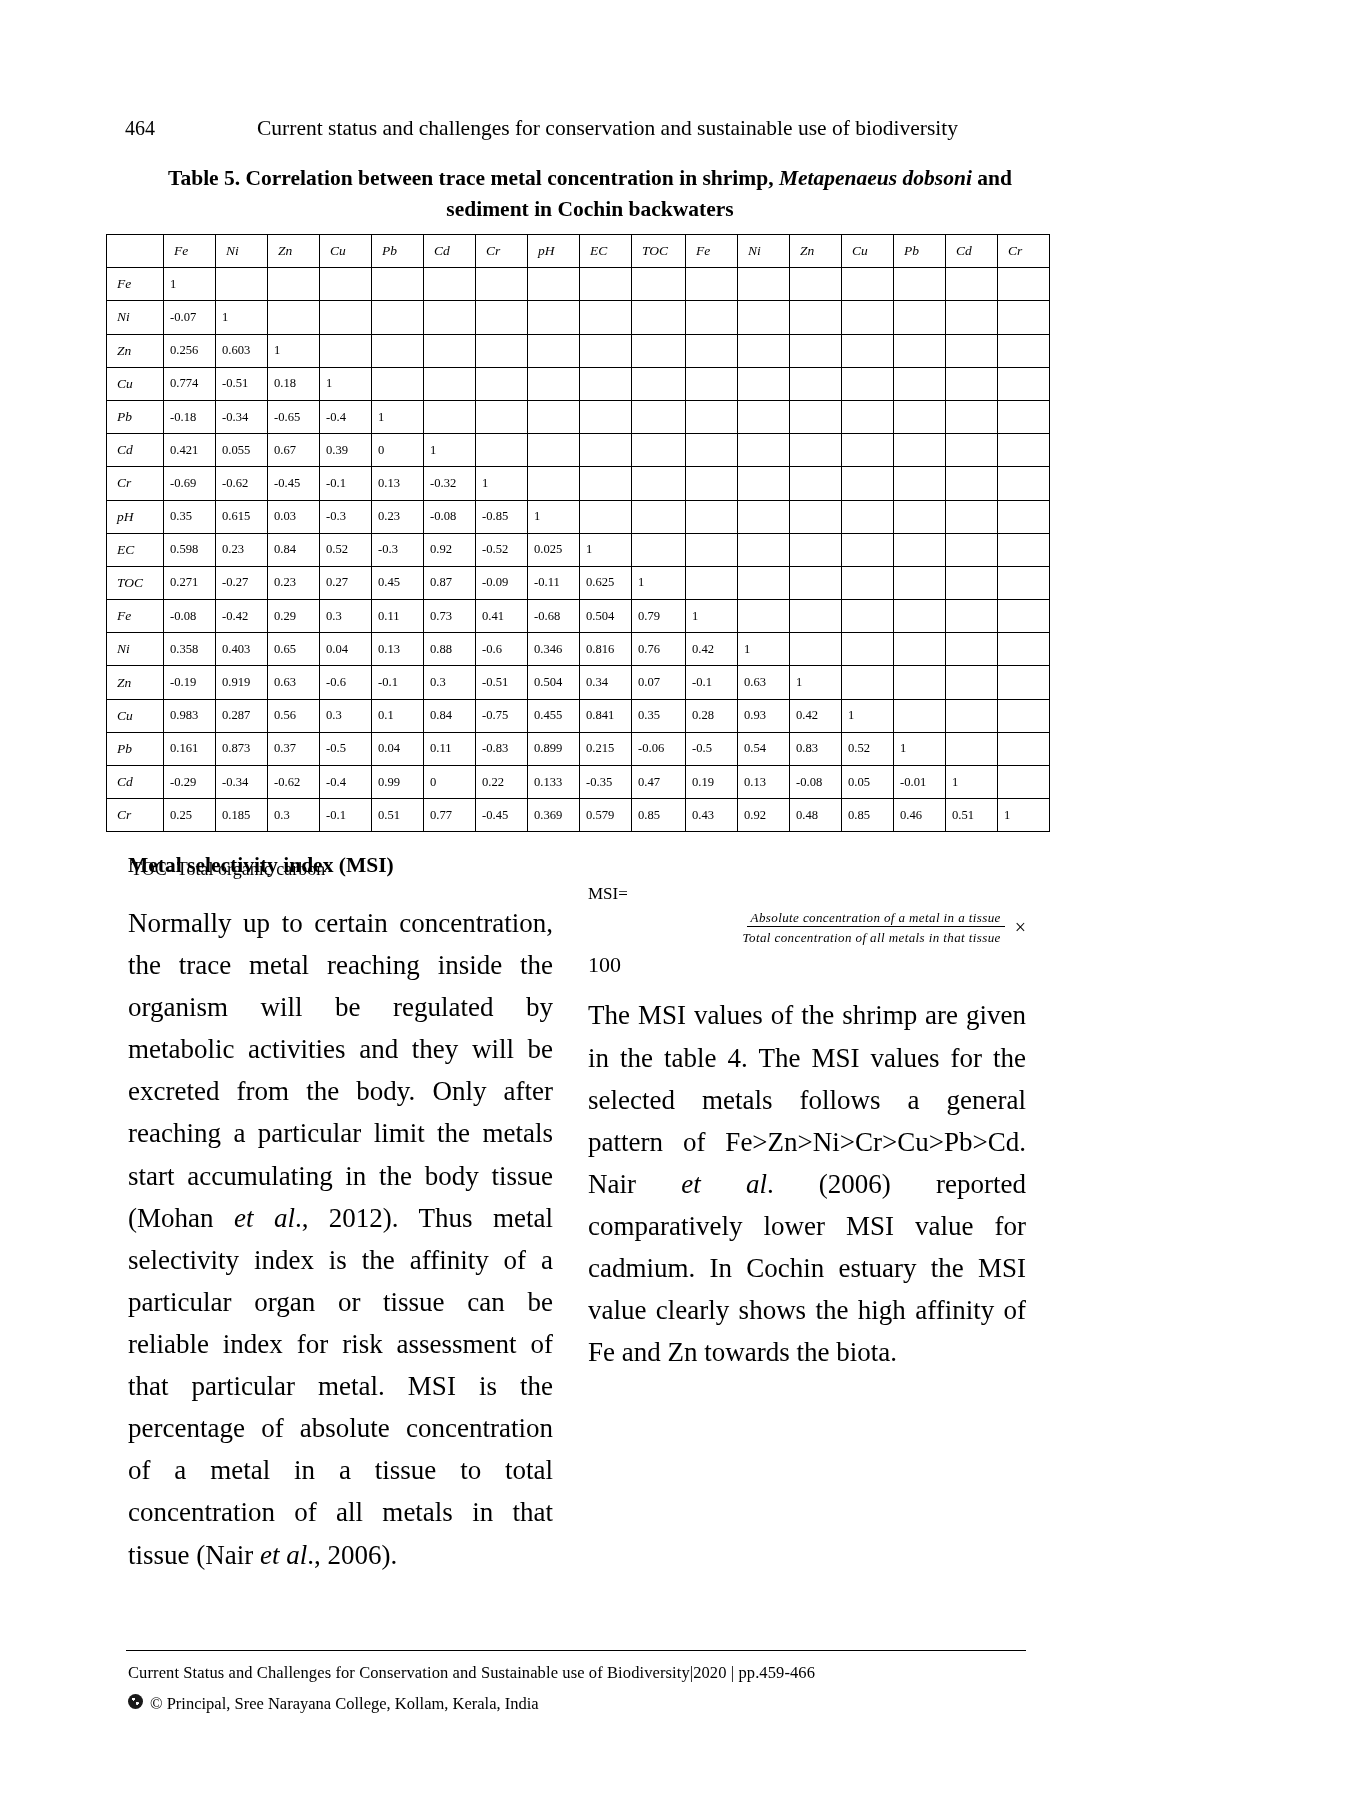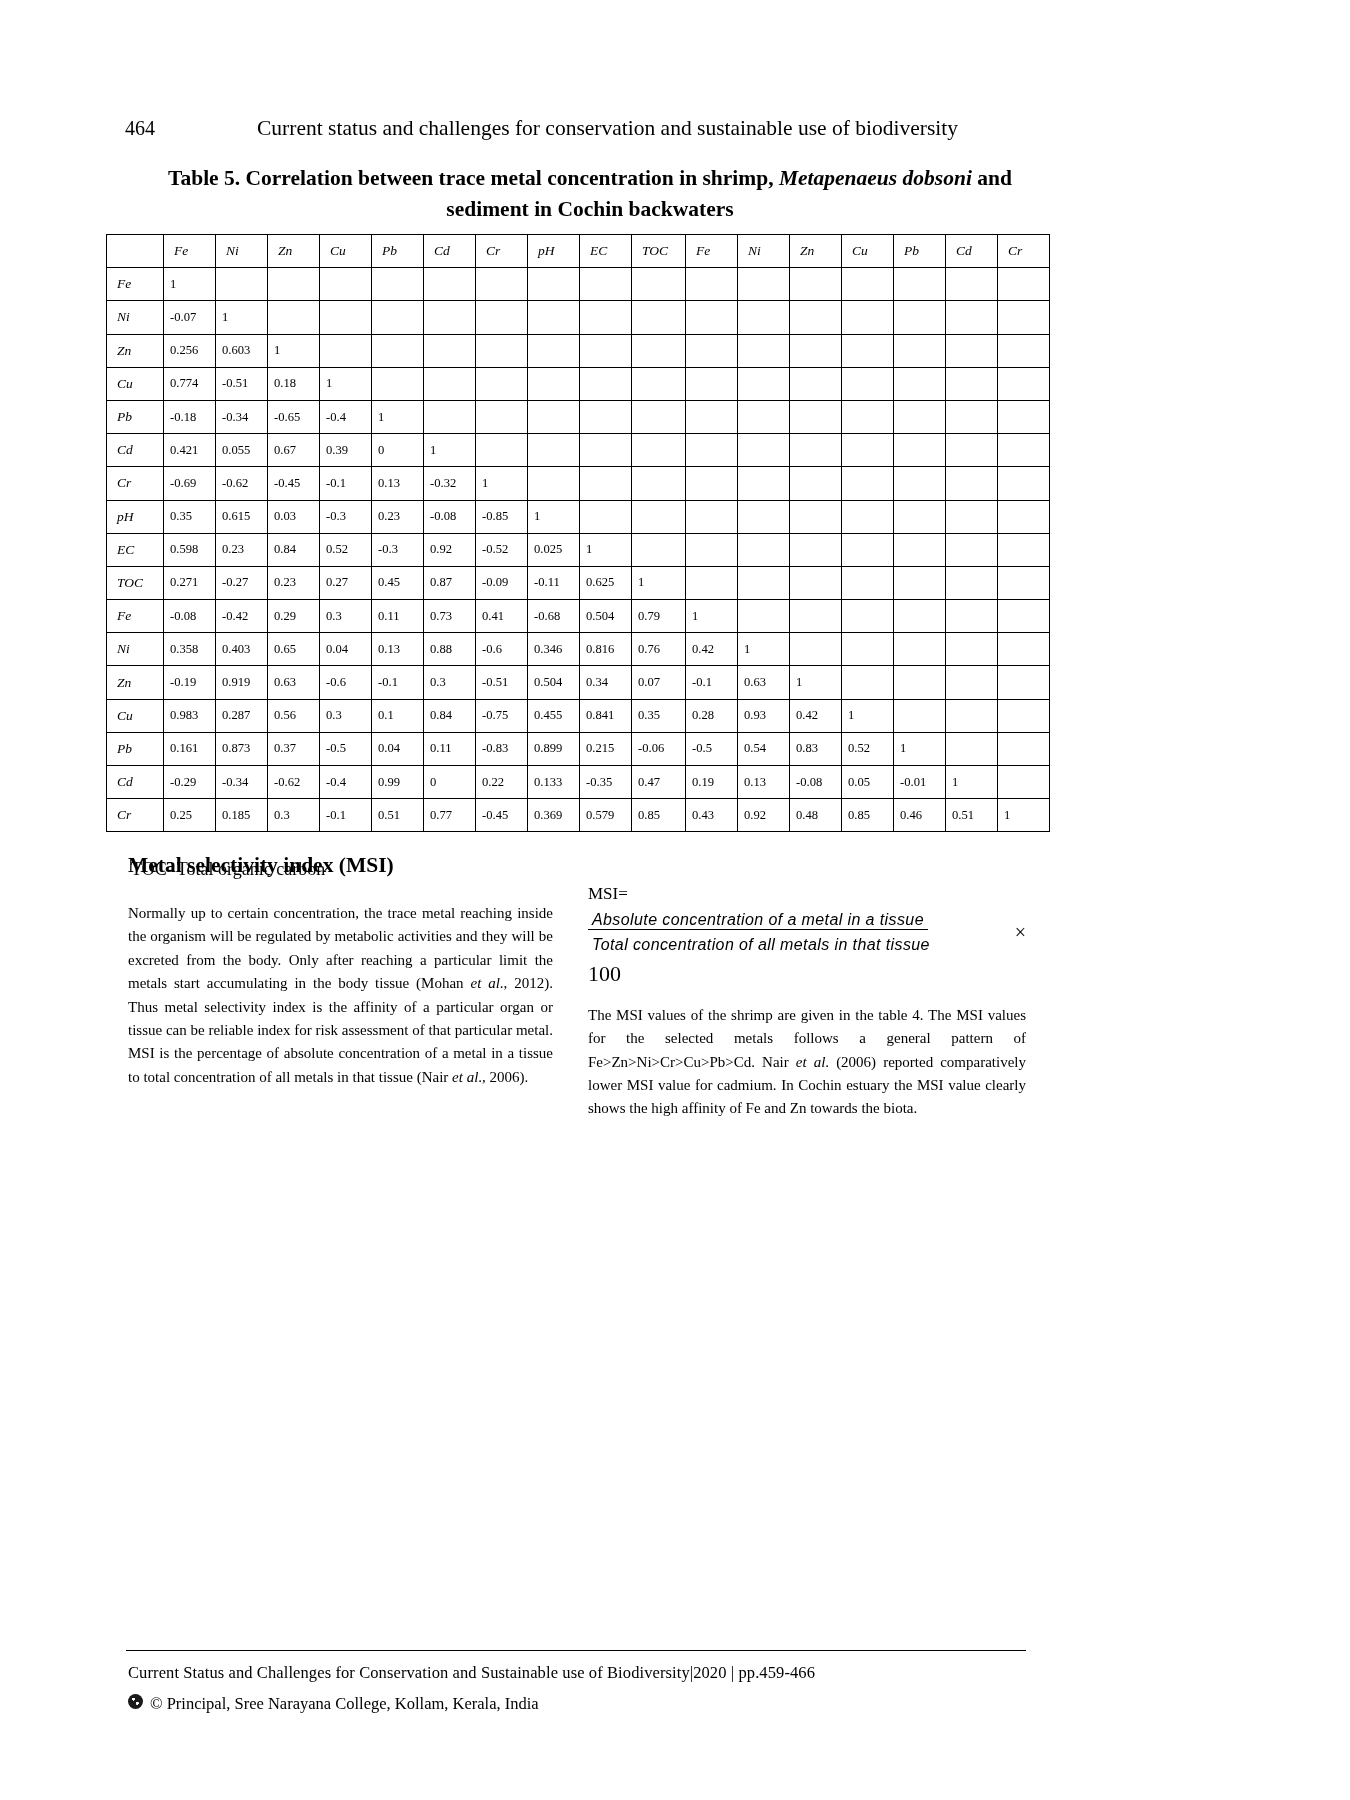--- a/index.html
+++ b/index.html
@@ -116,45 +116,45 @@
     top: 882px;
     width: 438px;
   }
   .sec-heading {
     font-size: 21.5px;
     font-weight: bold;
     margin: 0 0 22px 0;
     line-height: 1.3;
   }
   p.body {
-    font-size: 15px;
+    font-size: 27px;
     line-height: 1.56;
     margin: 0 0 12px 0;
     text-align: justify;
     text-justify: inter-word;
   }
   p.body i { font-style: italic; }
 
   
   .msi-label {
     font-size: 17px;
     line-height: 1.4;
     margin: 0 0 2px 0;
   }
   .formula {
     display: flex;
     align-items: center;
     margin: 0 0 4px 0;
   }
   .fraction {
     display: inline-block;
-    text-align: left;
-    font-family: Liberation Sans, sans-serif;
+    text-align: right;
+    font-family: Liberation Serif, serif;
     font-style: italic;
-    font-size: 16px;
+    font-size: 13px;
     letter-spacing: 0.4px;
     line-height: 1.55;
   }
   .fraction .num {
     padding: 0 4px 1px 4px;
     border-bottom: 1.3px solid #000;
     white-space: nowrap;
   }
   .fraction .den {
     padding: 1px 4px 0 4px;

